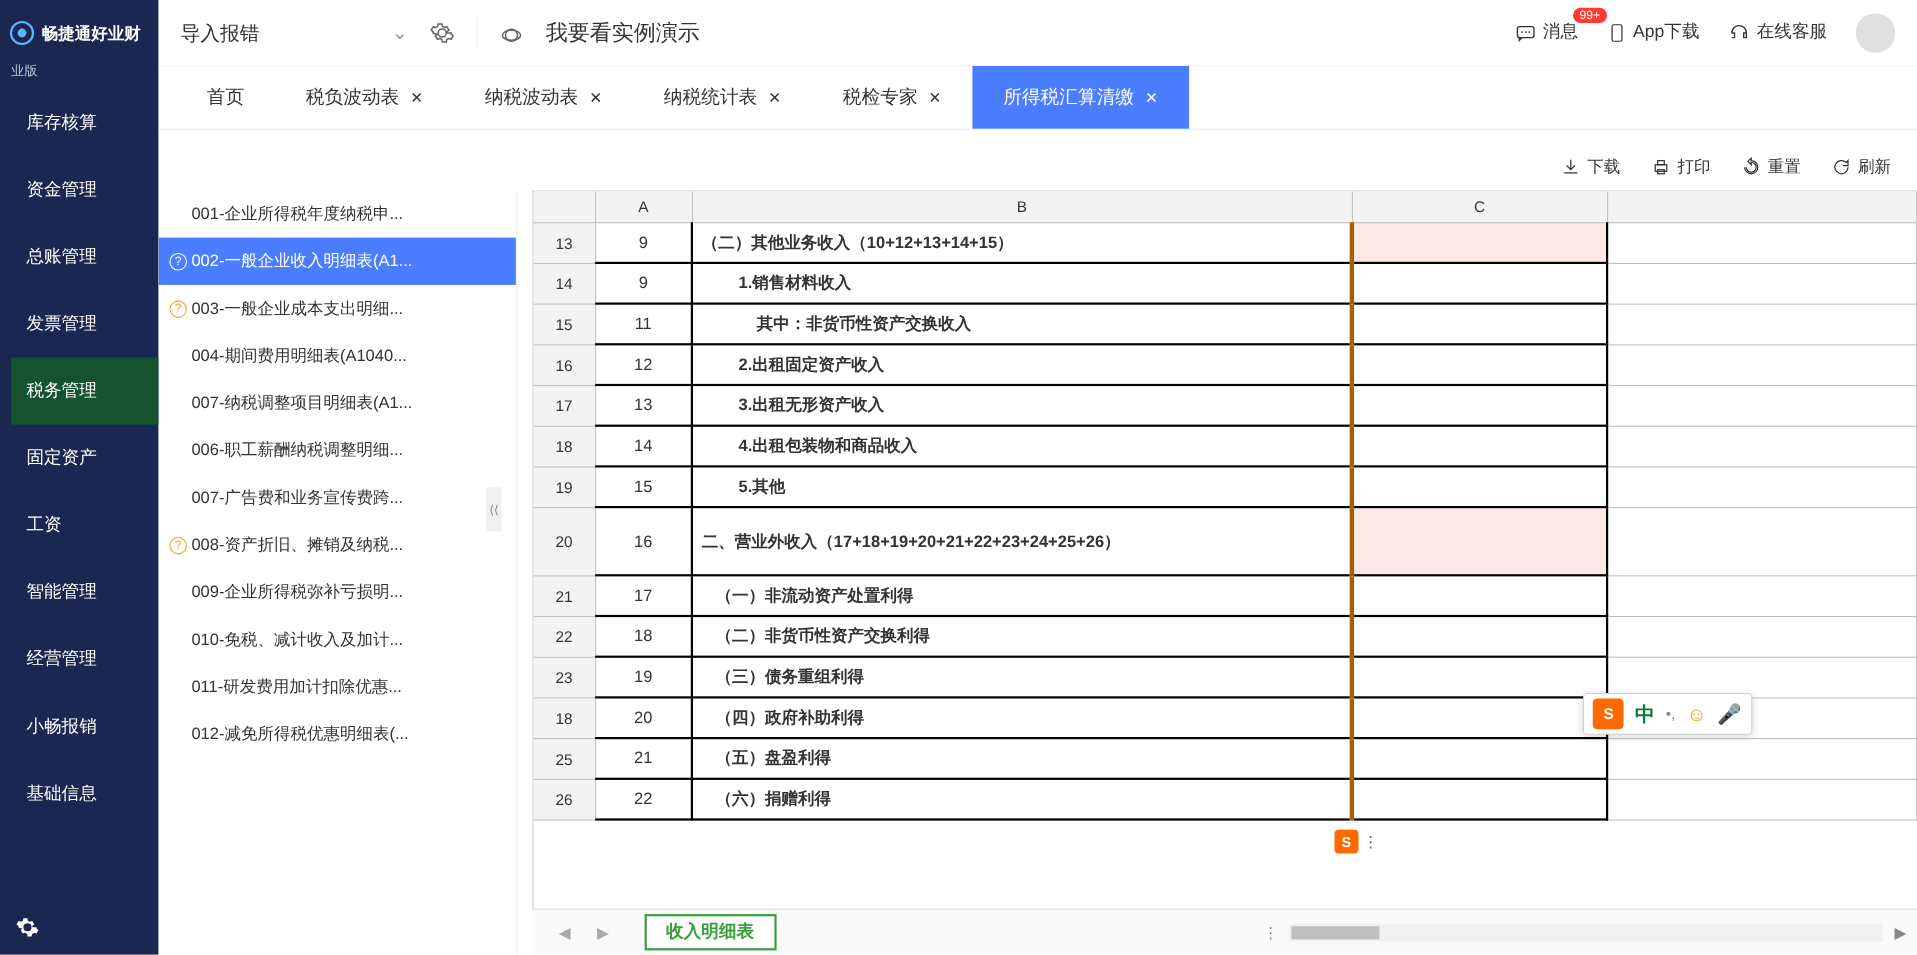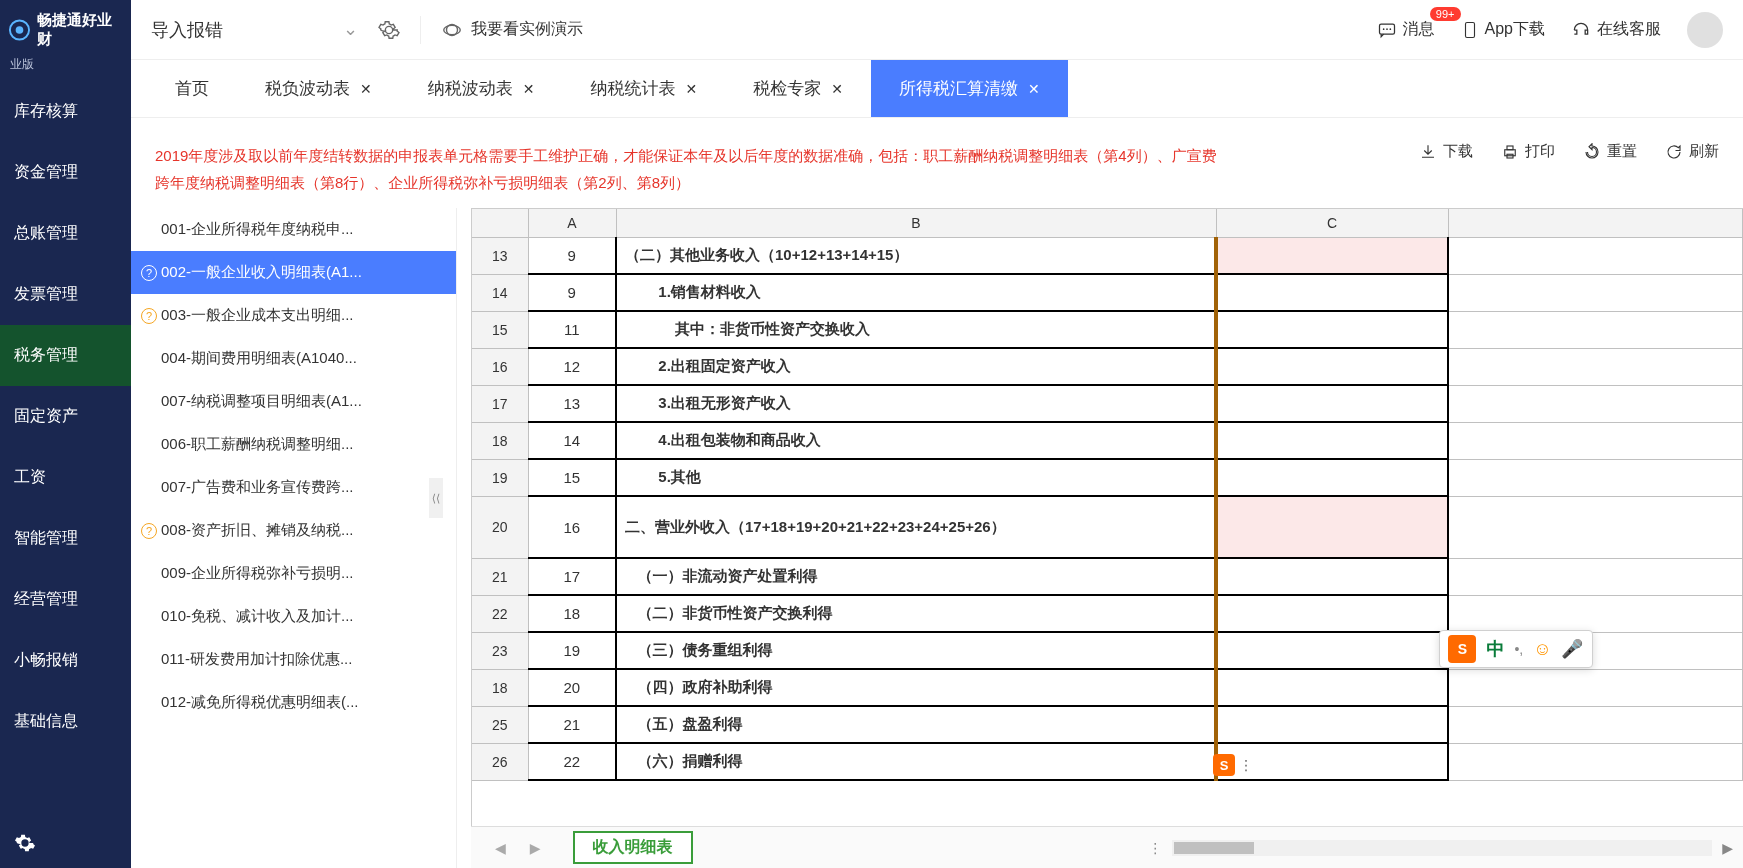--- a/index.html
+++ b/index.html
@@ -1,36 +1,36 @@
 <!DOCTYPE html>
 <html><head>
 <meta charset="utf-8">
 <style>
 * { margin: 0; padding: 0; box-sizing: border-box; }
 body { font-family: "Microsoft YaHei", Arial, sans-serif; font-size: 14px; color: #333; background: #fff; overflow: hidden; }
 .app { display: flex; height: 868px; width: 1743px; }
 
 
-.sidebar { width: 131px; background: #1a2750; color: #fff; display: flex; flex-direction: column; }
+.sidebar { width: 144px; background: #1a2750; color: #fff; display: flex; flex-direction: column; }
 .logo-area { height: 60px; display: flex; align-items: center; padding: 0 8px; gap: 6px; }
 .logo-icon { width: 24px; height: 24px; }
 .logo-text { font-size: 15px; font-weight: bold; }
 .edition { font-size: 12px; color: #b8c1d8; padding-left: 10px; margin-top: -4px; margin-bottom: 8px; }
-.nav-items { flex: 1; }
+.nav-items { flex: 1; padding-left: 10px; }
 .nav-item { padding: 20px 14px; font-size: 16px; cursor: pointer; }
 .nav-item.active { background: #14532d; }
 .settings-row { padding: 14px; text-align: center; }
 
 
 .main { flex: 1; display: flex; flex-direction: column; }
 .topbar { height: 60px; display: flex; align-items: center; padding: 0 20px; border-bottom: 1px solid #eee; gap: 20px; }
 .import-box { display: flex; align-items: flex-start; gap: 120px; font-size: 18px; color: #333; }
 .chev { color: #999; }
 .gear { color: #666; }
-.demo-link { display: flex; align-items: flex-start; gap: 8px; font-size: 16px; cursor: pointer; }
+.demo-link { display: flex; align-items: flex-end; gap: 20px; font-size: 20px; cursor: pointer; }
 .spacer { flex: 1; }
 .top-actions { display: flex; align-items: center; gap: 26px; font-size: 16px; }
 .action-item { display: flex; align-items: center; gap: 6px; cursor: pointer; position: relative; }
 .badge { position: absolute; top: -12px; right: -26px; background: #ff3b30; color: #fff; font-size: 11px; padding: 1px 6px; border-radius: 10px; }
 .avatar { width: 36px; height: 36px; background: #e0e0e0; border-radius: 50%; }
 
 
 .tabs { display: flex; align-items: stretch; height: 58px; border-bottom: 1px solid #eee; padding-left: 16px; }
 .tab { display: flex; align-items: center; padding: 0 28px; font-size: 17px; gap: 10px; cursor: pointer; }
 .tab.active { background: #4a7dff; color: #fff; align-items: center; }
@@ -185,21 +185,20 @@
           <span>税检专家</span>
           <span class="close-x">✕</span>
         </div>
         <div class="tab active">
           <span>所得税汇算清缴</span>
           <span class="close-x">✕</span>
         </div>
       </div>
 
     <div class="content-head">
-      <div class="warning">2019年度涉及取以前年度结转数据的申报表单元格需要手工维护正确，才能保证本年及以后年度的数据准确，包括：职工薪酬纳税调整明细表（第4列）、广宣费跨年度纳税调整明细表（第8行）、企业所得税弥补亏损明细表（第2列、第8列）</div>
       <div class="toolbar">
         <div class="tool">
           <svg width="18" height="18" viewBox="0 0 24 24">
               <path d="M12 3v12m-5-5l5 5 5-5M4 19h16" fill="none" stroke="#333" stroke-width="1.5"></path>
             </svg>
           <span>下载</span>
         </div>
         <div class="tool">
           <svg width="18" height="18" viewBox="0 0 24 24">
               <rect x="5" y="9" width="14" height="8" fill="none" stroke="#333" stroke-width="1.5"></rect>

